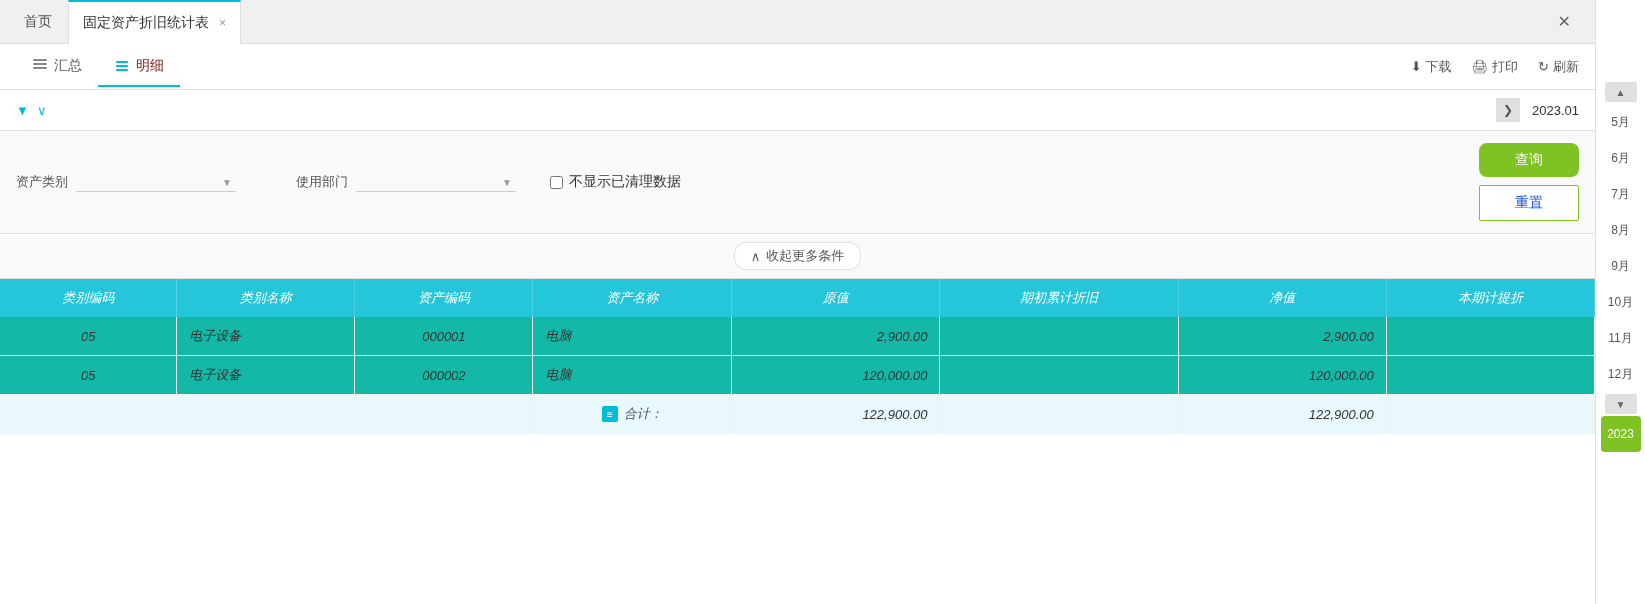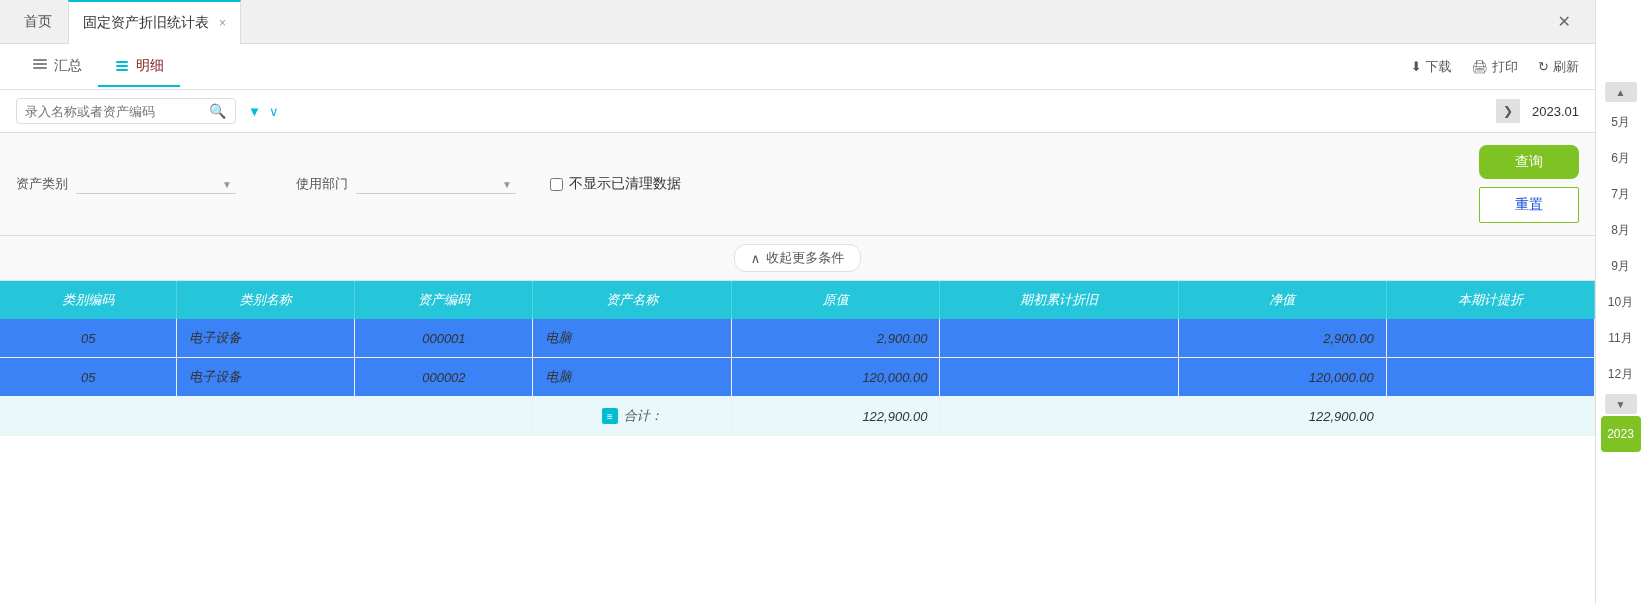--- a/index.html
+++ b/index.html
@@ -268,21 +268,21 @@
       color: #fff;
     }
     thead th {
       padding: 10px 12px;
       text-align: center;
       font-weight: normal;
       border-right: 1px solid rgba(255,255,255,0.2);
       white-space: nowrap;
     }
     tbody tr {
-      background: #3b82f6;
+      background: #14b8a6;
       border-bottom: 1px solid #f0f0f0;
     }
     tbody tr.total-row {
       background: #e8f8fb;
     }
     tbody td {
       padding: 10px 12px;
       border-right: 1px solid #f0f0f0;
       white-space: nowrap;
     }
@@ -396,24 +396,20 @@
         <span>打印</span>
       </div>
       <div class="tab-action-btn">
         <span>↻</span>
         <span>刷新</span>
       </div>
     </div>
   </div>
 
   <div class="search-bar">
-    <div class="search-input-wrapper">
-      <input class="search-input" type="text" placeholder="录入名称或者资产编码" style="">
-      <span style="color:#999;font-size:14px;cursor:pointer;">🔍</span>
-    </div>
     <div class="more-filter">
       <span style="color:#00bcd4;">▼</span>
       <span></span>
       <span>∨</span>
     </div>
     <button class="arrow-btn" style="margin-left:auto;">❯</button>
     <span style="font-size:13px;color:#333;">2023.01</span>
   </div>
 
   <div class="filter-row">

